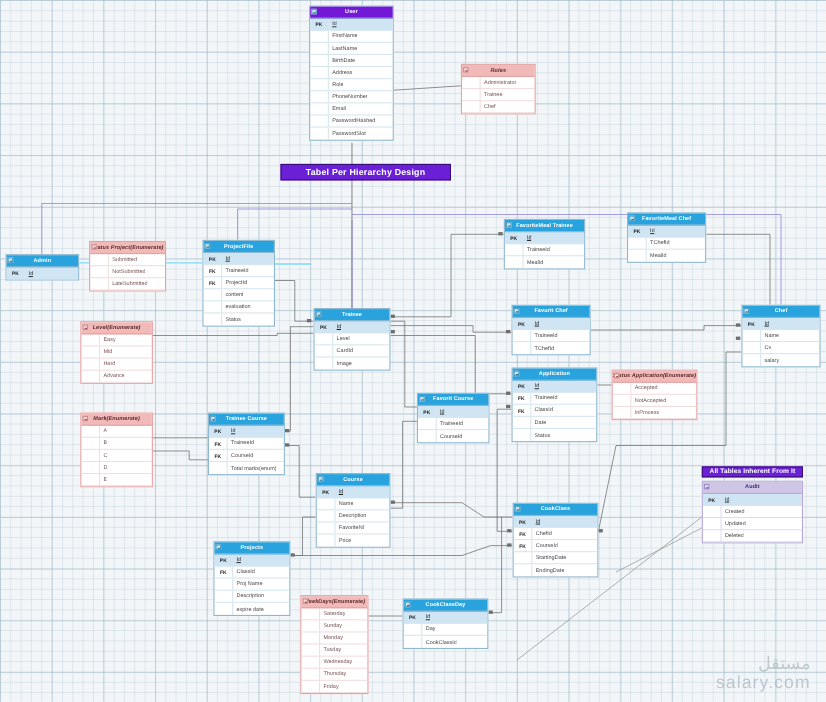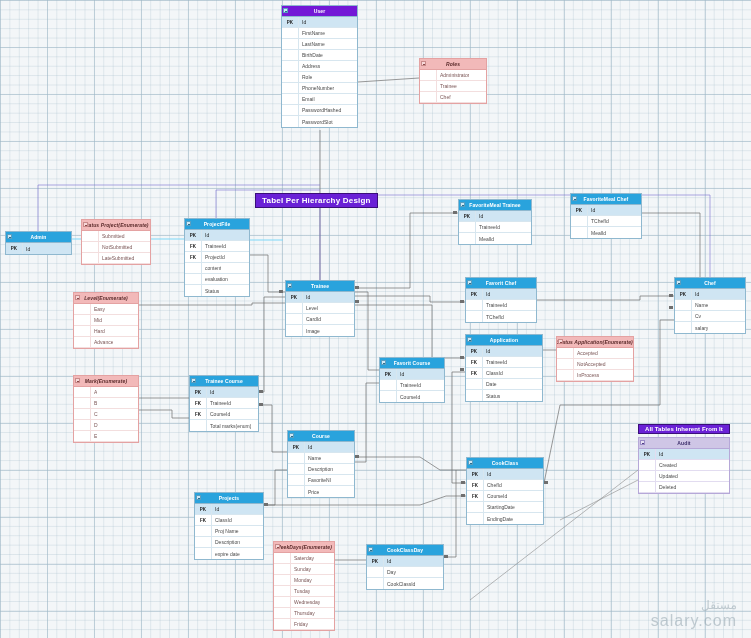--- a/index.html
+++ b/index.html
@@ -111,42 +111,41 @@
     position:absolute;
     background:#6a21d6;
     color:#ffffff;
     border:1px solid #3a0e7a;
     font-weight:bold;
     text-align:center;
     box-sizing:border-box;
   }
   .caption.title{
     font-size:8px;
-    padding:2px 6px;
+    padding:2px 22px;
     letter-spacing:.2px;
-    margin-top:44px;
   }
   .caption.sub{
     font-size:6px;
     padding:1px 2px;
     letter-spacing:.1px;
   }
 
   .watermark{
     position:absolute;
     right:14px;bottom:8px;
     color:rgba(150,165,175,.55);
     font-size:16px;
     letter-spacing:1px;
     text-align:right;
     line-height:1.1;
     pointer-events:none;
     user-select:none;
   }
-  .watermark .ar{font-size:12px;display:block;}
+  .watermark .ar{font-size:16px;display:block;}
 </style>
 </head>
 <body>
 
 <div id="grid"></div>
 
 <svg id="lines" width="751" height="638" viewBox="0 0 751 638">
   <g stroke="#6f6f6f" stroke-width="0.7" fill="none">
 
     <path d="M358 82 L419 78"></path>

